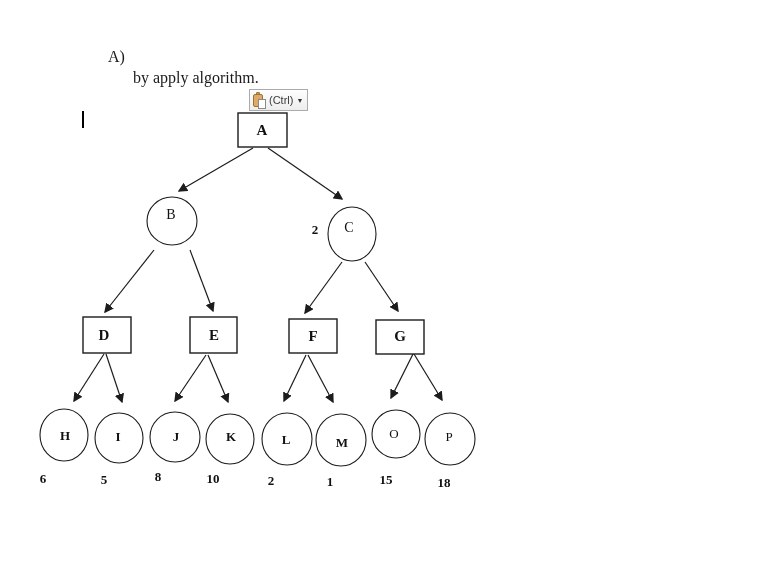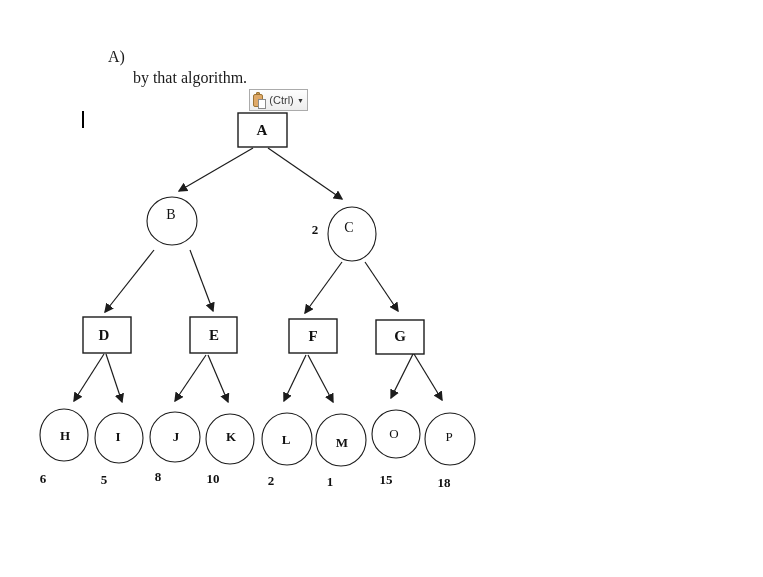--- a/index.html
+++ b/index.html
@@ -19,21 +19,20 @@
   .instruction .marker{flex:0 0 auto;}
   
   .paste-btn{
     position:absolute;left:249px;top:89px;width:59px;height:22px;
     box-sizing:border-box;
     border:1px solid #ababab;
     background:linear-gradient(#fefefe,#ededed);
     display:flex;align-items:center;gap:3px;padding:0 3px;
     font-family:"Liberation Sans", sans-serif;
     cursor:pointer;
-    justify-content:space-between;
   }
   .clip{position:relative;width:13px;height:17px;flex:0 0 auto;}
   .clip .board{position:absolute;left:0;top:2px;width:10px;height:13px;background:#dfa968;border:1px solid #9c7434;border-radius:2px;box-sizing:border-box;}
   .clip .clasp{position:absolute;left:3px;top:0;width:4px;height:3px;background:#c9974f;border:1px solid #9c7434;border-radius:1px;box-sizing:border-box;}
   .clip .sheet{position:absolute;right:0;bottom:0;width:8px;height:10px;background:#ffffff;border:1px solid #8a8a8a;box-sizing:border-box;}
   .paste-btn .ctrl{font-size:11px;color:#3b3b3b;white-space:nowrap;}
   .paste-btn .dd{font-size:7px;color:#333333;line-height:1;}
   
   .caret{position:absolute;left:82px;top:111px;width:2px;height:17px;background:#000000;}
   
@@ -44,21 +43,21 @@
 </style>
 </head>
 <body>
 
 <div class="page">
 
   <div class="instruction">
     <span class="marker">A)</span>
     <span class="lines">
       <br>
-      <span>by that algorithm.</span>
+      <span>by apply algorithm.</span>
     </span>
   </div>
 
   <div class="paste-btn">
     <span class="clip">
       <span class="clasp"></span>
         <span class="board"></span>
         <span class="sheet"></span>
     </span>
     <span class="ctrl">(Ctrl)</span>

